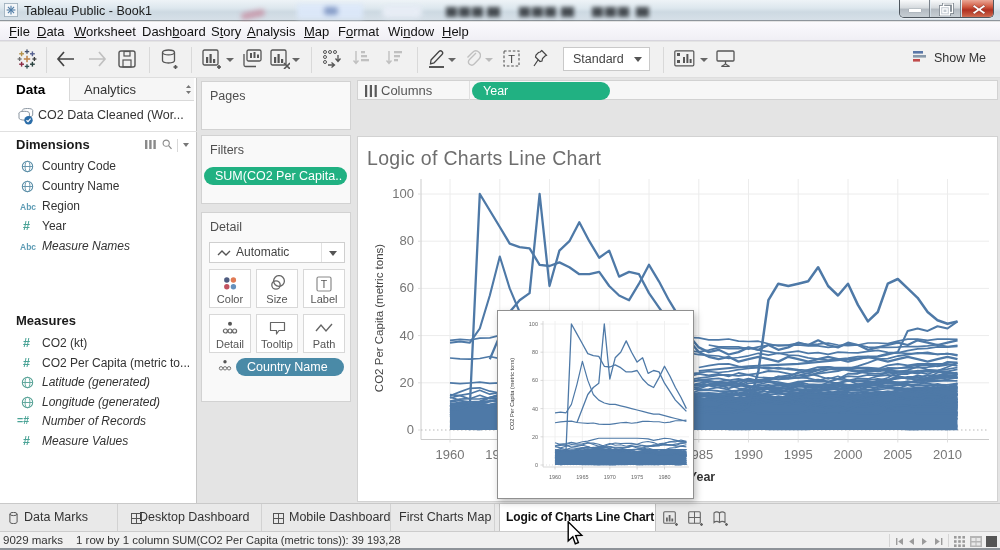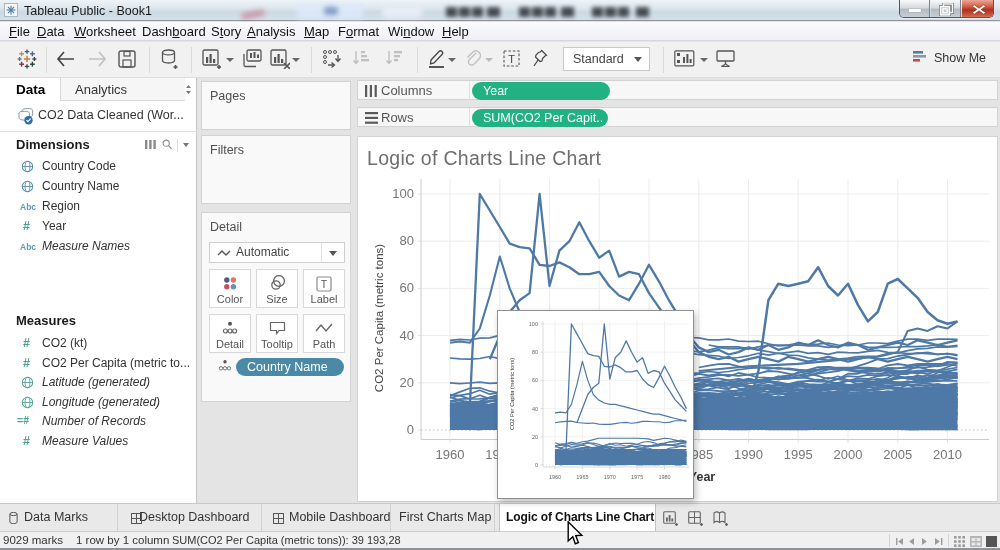--- a/index.html
+++ b/index.html
@@ -41,21 +41,21 @@
 .combo .arr { position:absolute; right:7px; top:9px; width:0; height:0;
   border-left:4px solid transparent; border-right:4px solid transparent; border-top:5px solid #555; }
 .showme { position:absolute; right:14px; top:8px; font-size:12.5px; color:#333; }
 
 
 .leftpanel { position:absolute; left:0; top:78px; width:197px; height:425px; background:#fff;
   border-right:1px solid #c6c6c6; font-size:12px; color:#333; }
 .ltab { position:absolute; top:0; height:23px; font-size:13px; line-height:23px; }
 .ltab-data { left:0; width:72px; background:#fff; font-weight:bold; color:#000; font-size:13.5px;
   text-indent:16px; }
-.ltab-ana { left:60px; width:125px; background:#f6f6f6; color:#333;
+.ltab-ana { left:69px; width:125px; background:#f6f6f6; color:#333;
   border-left:1px solid #d9d9d9; border-bottom:1px solid #d9d9d9; text-indent:14px; }
 .ltab-pin { left:180px; width:17px; }
 .dsrow { position:absolute; left:0; top:27px; width:100%; height:22px; }
 .dsrow .txt { position:absolute; left:38px; top:3px; font-size:12.5px; color:#333; }
 .sechead { position:absolute; left:16px; font-weight:bold; font-size:13px; color:#1a1a1a; }
 .italic { font-style:italic; }
 
 .midpanel { position:absolute; left:198px; top:78px; width:152px; height:425px; background:#e4e4e4; }
 .card { position:absolute; left:3px; width:150px; background:#f9f9f9; border:1px solid #d2d2d2;
   font-size:12.5px; color:#4f4f4f; }
@@ -366,20 +366,21 @@
 <span style="position:absolute;left:23px;top:355.5px;color:#4aa396;font-size:12.5px;font-weight:bold">#</span>
     <span class="italic" style="position:absolute;left:42px;top:355.5px;white-space:nowrap">Measure Values</span>
 </div>
 
 <div class="midpanel">
   <div class="card" style="top:3px;height:49px">
       <div class="cap">Pages</div>
     </div>
   <div class="card" style="top:57px;height:69px">
     <div class="cap">Filters</div>
+    <div class="pill pill-green" style="left:2px;top:31px;width:143px;">SUM(CO2 Per Capita..</div>
   </div>
   <div class="card" style="top:134px;height:190px">
     <div class="cap">Detail</div>
     <div class="marksdd">
       <svg style="position:absolute;left:7px;top:6px" width="14" height="8" viewBox="0 0 14 8">
           <polyline points="1,6 5,2 9,6 13,2" fill="none" stroke="#555" stroke-width="1.4"></polyline>
         </svg>
       <span style="position:absolute;left:26px">Automatic</span>
       <div style="position:absolute;right:22px;top:0;width:1px;height:19px;background:#e2e2e2"></div>
       <div style="position:absolute;right:7px;top:8px;width:0;height:0;border-left:4px solid transparent;border-right:4px solid transparent;border-top:5px solid #555;"></div>
@@ -441,30 +442,20 @@
 <div class="sheet">
   <div class="shelf" style="top:2px">
     <svg style="position:absolute;left:7px;top:4px" width="13" height="12" viewBox="0 0 13 12">
       <rect x="0" y="0" width="2.2" height="12" fill="#5a5a5a"></rect>
         <rect x="4.8" y="0" width="2.2" height="12" fill="#5a5a5a"></rect>
         <rect x="9.6" y="0" width="2.2" height="12" fill="#5a5a5a"></rect>
     </svg>
     <div class="slbl">Columns</div>
     <div style="position:absolute;left:111px;top:0;width:1px;height:19px;background:#e0e0e0"></div>
     <div class="pill pill-green" style="left:114px;top:1px;width:138px;">Year</div>
-  </div>
-  <div class="shelf" style="top:29px">
-    <svg style="position:absolute;left:7px;top:4px" width="13" height="12" viewBox="0 0 13 12">
-      <rect x="0" y="0" width="13" height="2.2" fill="#5a5a5a"></rect>
-        <rect x="0" y="4.8" width="13" height="2.2" fill="#5a5a5a"></rect>
-        <rect x="0" y="9.6" width="13" height="2.2" fill="#5a5a5a"></rect>
-    </svg>
-    <div class="slbl">Rows</div>
-    <div style="position:absolute;left:111px;top:0;width:1px;height:19px;background:#e0e0e0"></div>
-    <div class="pill pill-green" style="left:114px;top:1px;width:136px;">SUM(CO2 Per Capit..</div>
   </div>
   <div class="chartcard">
     <div class="charttitle">Logic of Charts Line Chart</div>
     <svg width="641" height="364" viewBox="0 0 641 364" style="position:absolute;left:0;top:0">
       <line x1="92.0" y1="42" x2="92.0" y2="302.5" stroke="#ececec" stroke-width="1"></line>
 <line x1="141.8" y1="42" x2="141.8" y2="302.5" stroke="#ececec" stroke-width="1"></line>
 <line x1="191.5" y1="42" x2="191.5" y2="302.5" stroke="#ececec" stroke-width="1"></line>
 <line x1="241.2" y1="42" x2="241.2" y2="302.5" stroke="#ececec" stroke-width="1"></line>
 <line x1="291.0" y1="42" x2="291.0" y2="302.5" stroke="#ececec" stroke-width="1"></line>
 <line x1="340.8" y1="42" x2="340.8" y2="302.5" stroke="#ececec" stroke-width="1"></line>

